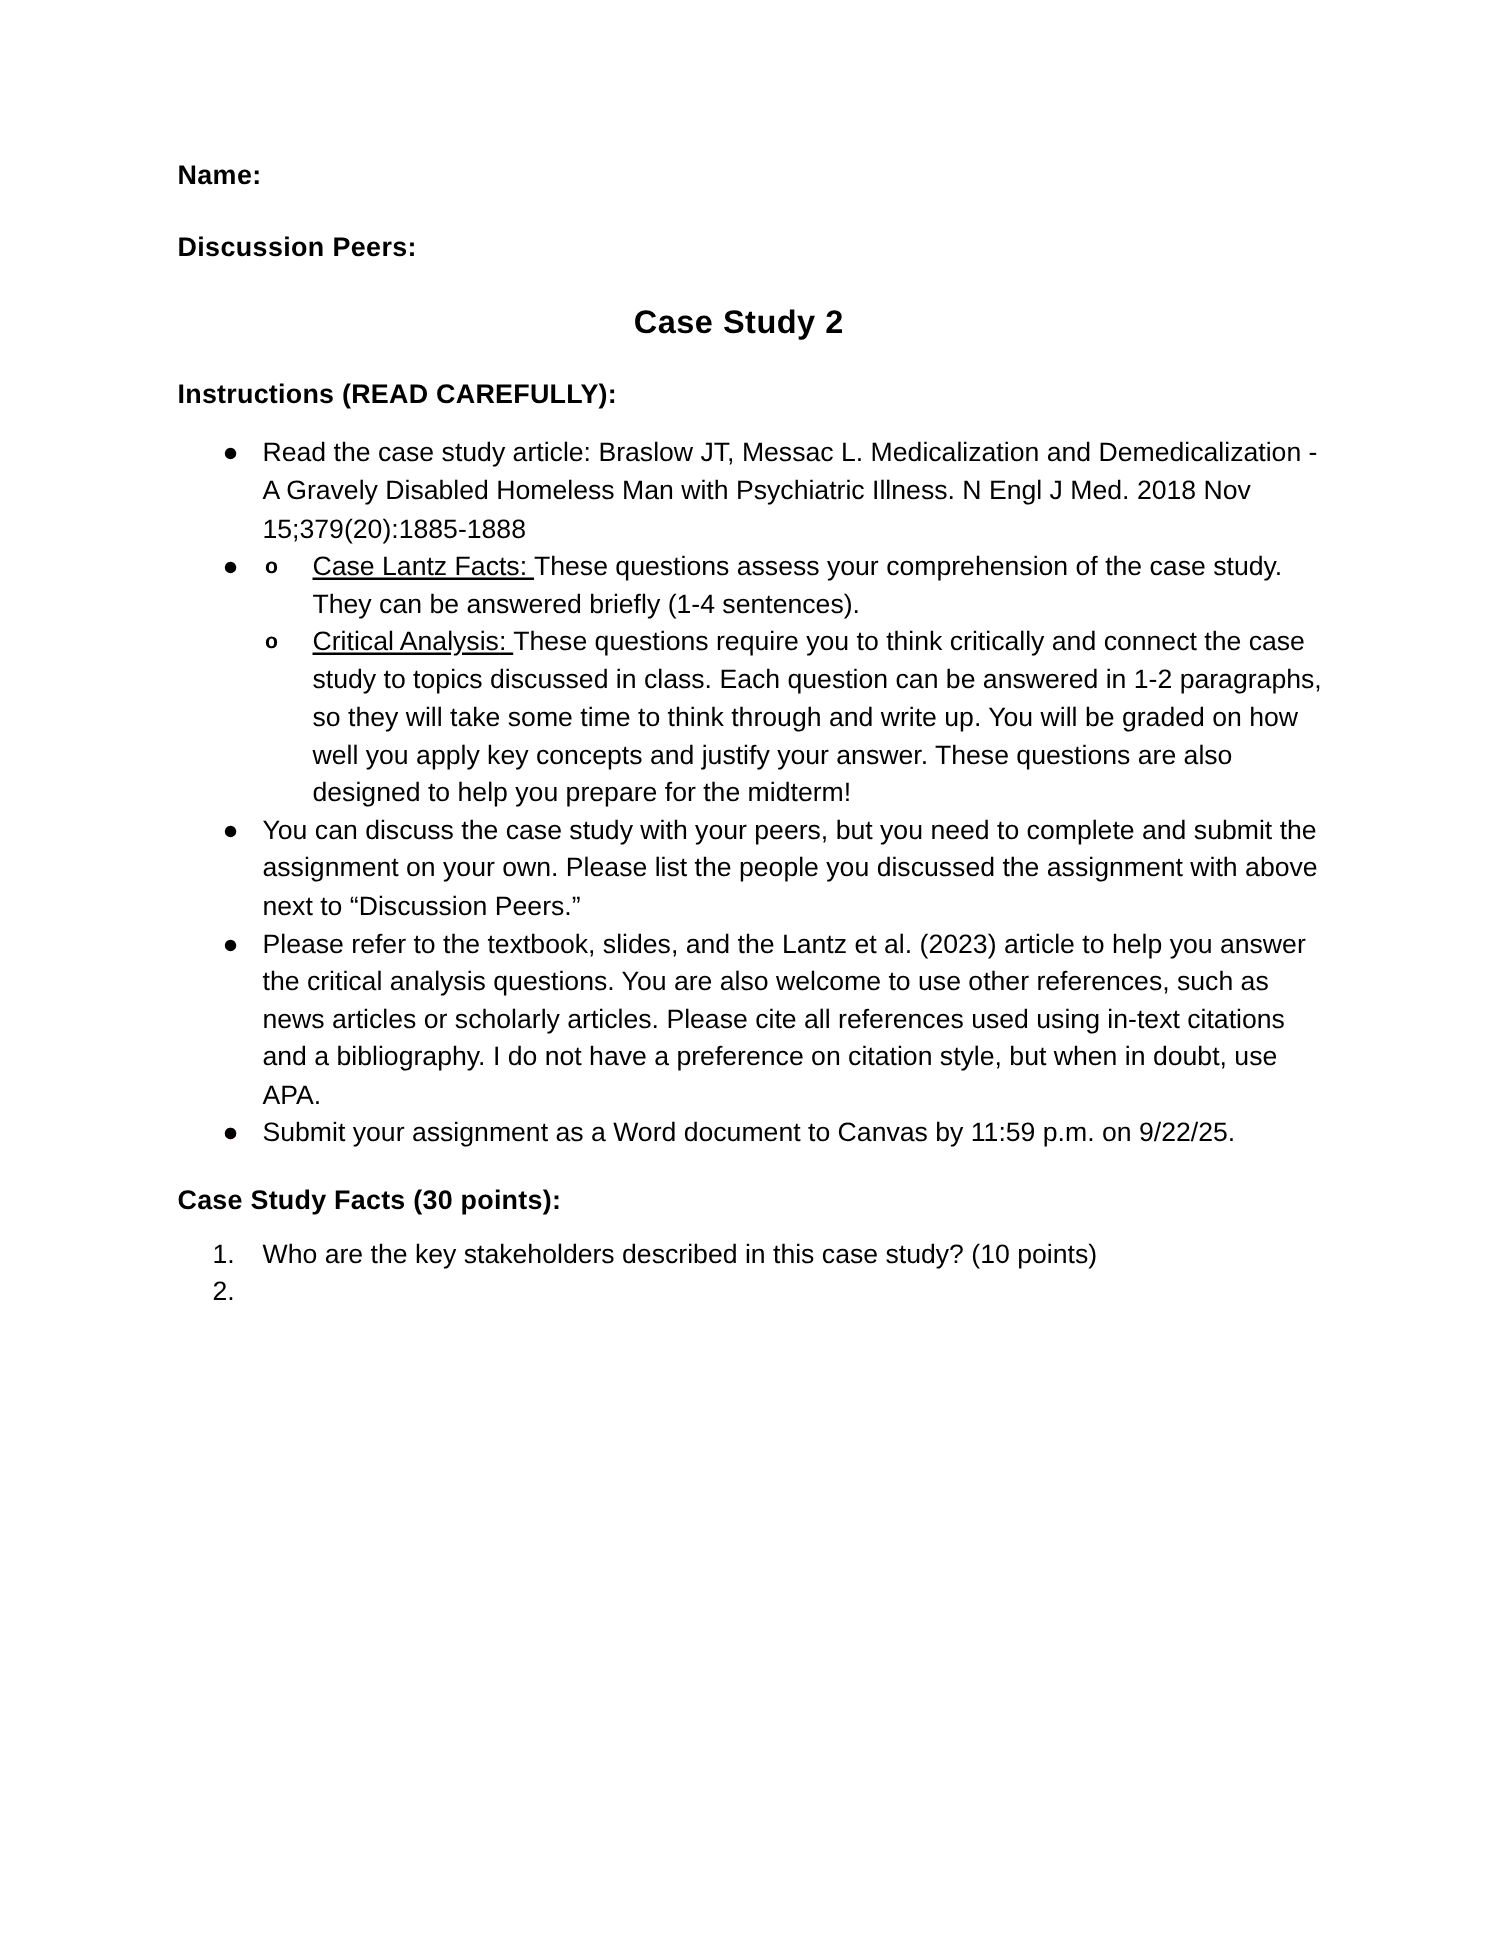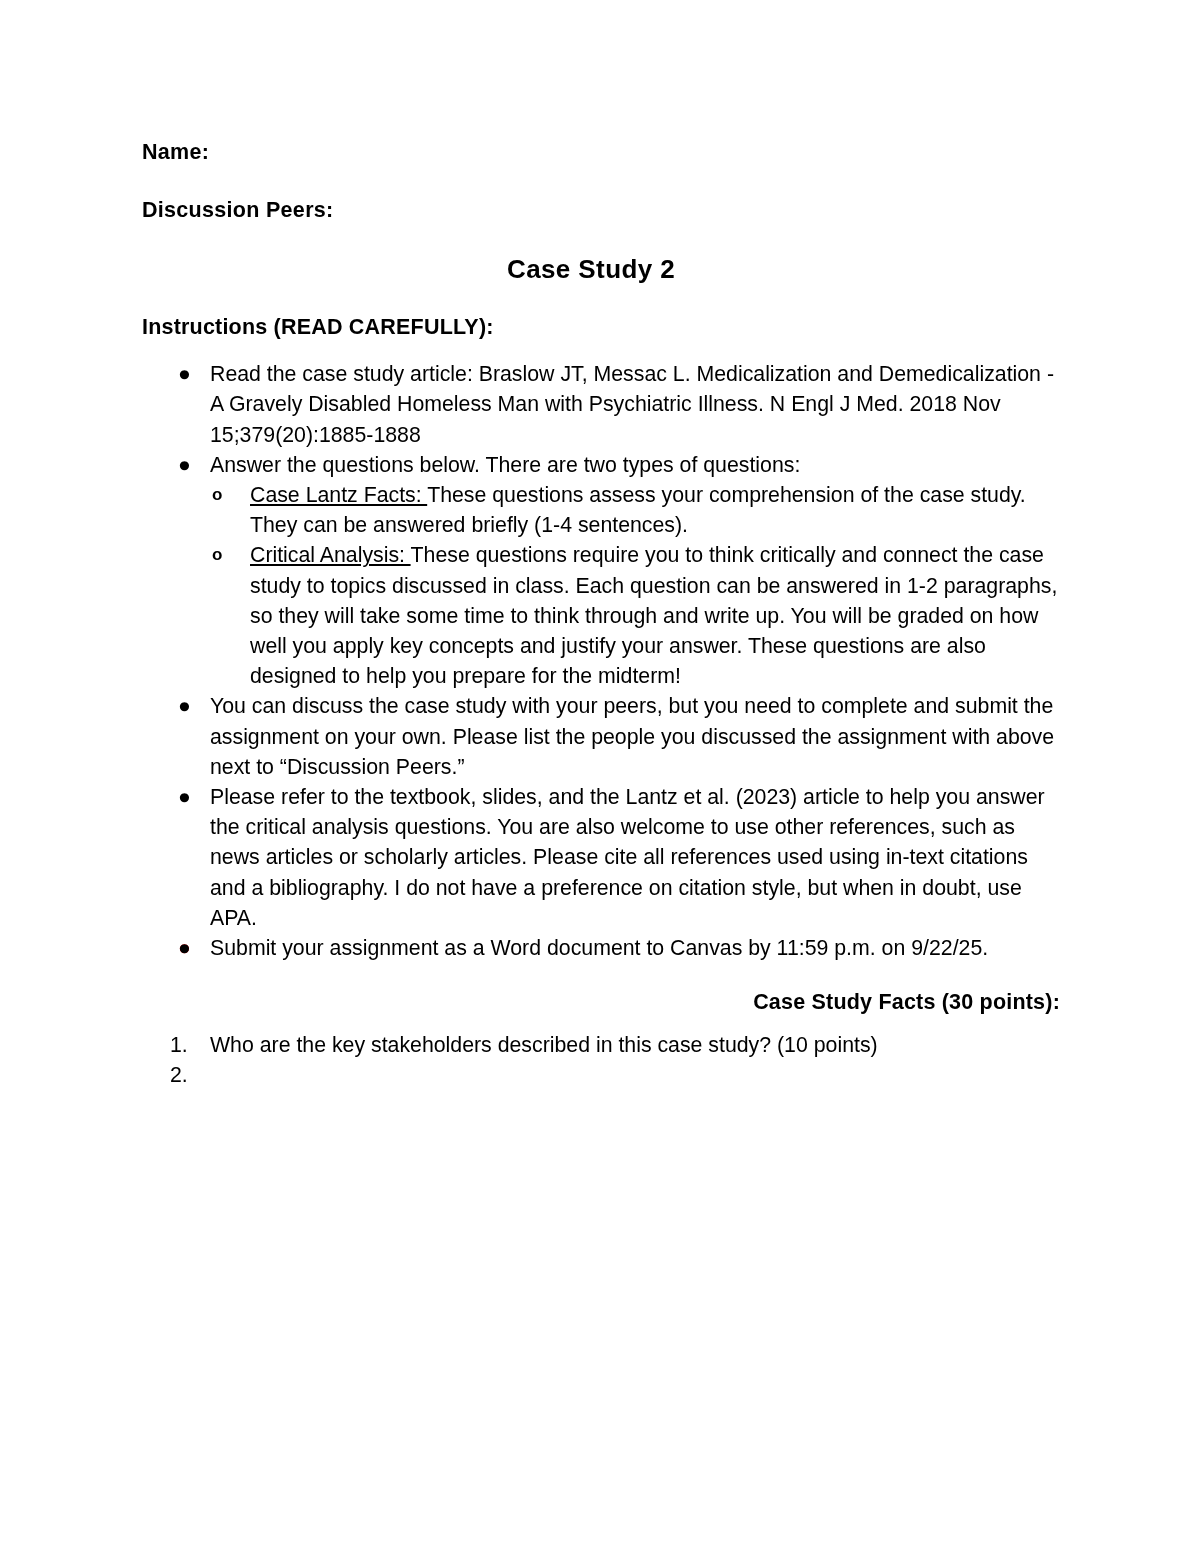--- a/index.html
+++ b/index.html
@@ -19,21 +19,21 @@
     width: 1200px;
     height: 1553px;
     background: #ffffff;
     box-sizing: border-box;
     padding: 128px 140px 0 142px;
   }
   .field-line {
     font-size: 21.5px;
     font-weight: bold;
     letter-spacing: 0.3px;
-    margin: 12px 0 33px 0;
+    margin: 0 0 33px 0;
     line-height: 1.15;
   }
   .doc-title {
     font-size: 26px;
     font-weight: bold;
     text-align: center;
     letter-spacing: 0.4px;
     margin: 0 0 30px 0;
     padding-right: 20px;
     line-height: 1.15;
@@ -41,21 +41,20 @@
   .section-heading {
     font-size: 21.5px;
     font-weight: bold;
     letter-spacing: 0.2px;
     margin: 0 0 18px 0;
     line-height: 1.2;
   }
   .section-heading.facts {
     margin-top: 27px;
     margin-bottom: 14px;
-    text-align: right;
   }
   ul.bullets, ol.numbers {
     margin: 0;
     padding: 0;
     list-style: none;
   }
   ul.bullets > li {
     position: relative;
     font-size: 21.3px;
     line-height: 30.2px;
@@ -130,21 +129,20 @@
 
   <ul class="bullets">
 
     <li>
       <span class="marker">●</span>
       <span>Read the case study article: Braslow JT, Messac L. Medicalization and Demedicalization - A Gravely Disabled Homeless Man with Psychiatric Illness. N Engl J Med. 2018 Nov 15;379(20):1885-1888</span>
     </li>
 
     <li>
       <span class="marker">●</span>
-      <span>Answer the questions below. There are two types of questions:</span>
       <ul class="subbullets">
         <li>
           <span class="marker">o</span>
           <span class="lead-underline">Case Lantz Facts: </span><span>These questions assess your comprehension of the case study. They can be answered briefly (1-4 sentences).</span>
         </li>
         <li>
           <span class="marker">o</span>
           <span class="lead-underline">Critical Analysis: </span><span>These questions require you to think critically and connect the case study to topics discussed in class. Each question can be answered in 1-2 paragraphs, so they will take some time to think through and write up. You will be graded on how well you apply key concepts and justify your answer. These questions are also designed to help you prepare for the midterm!</span>
         </li>
       </ul>

